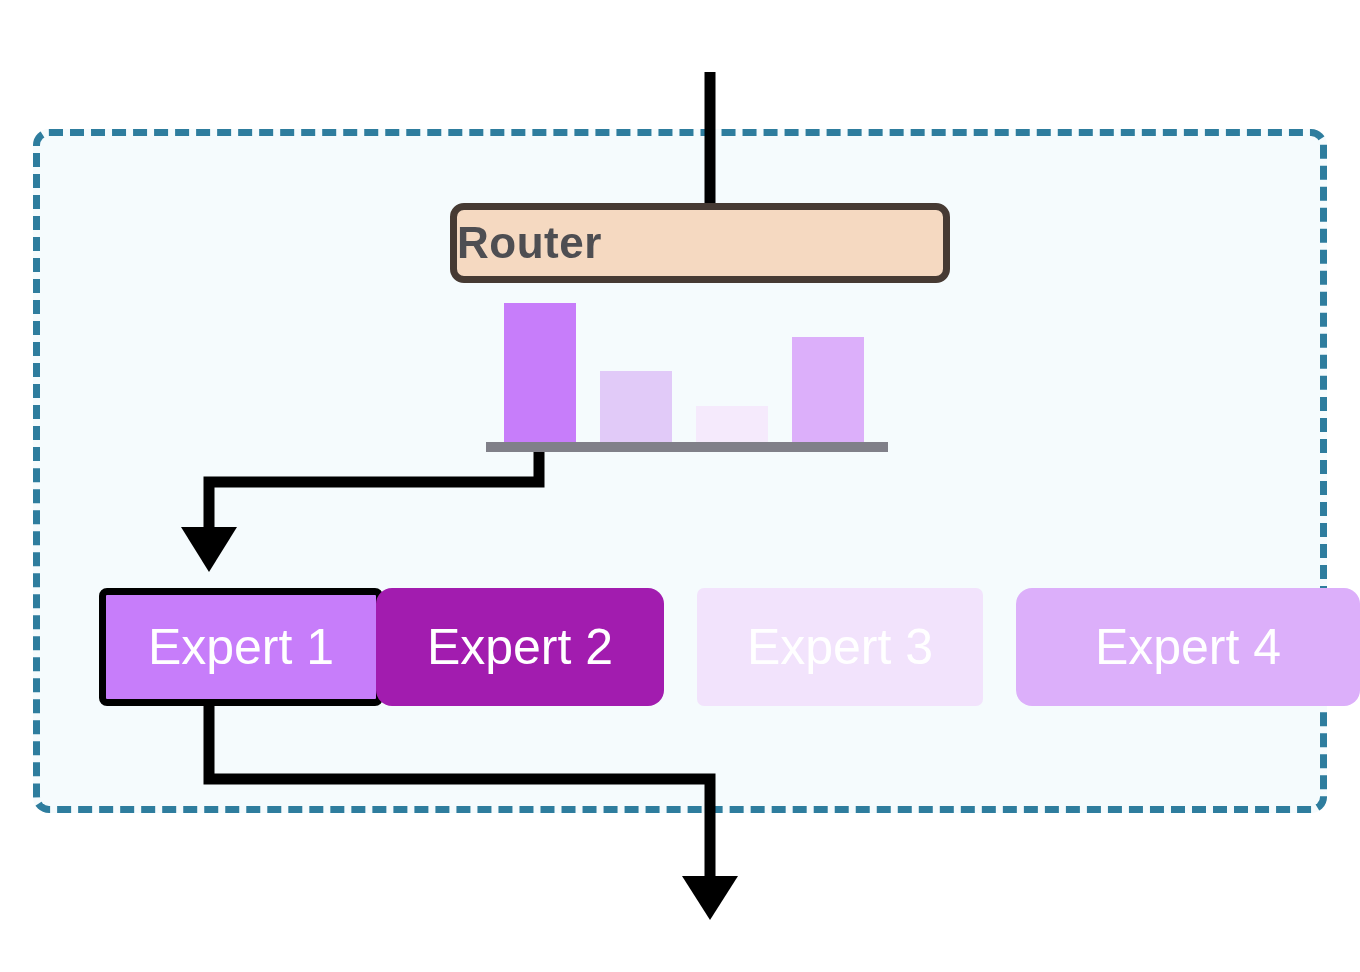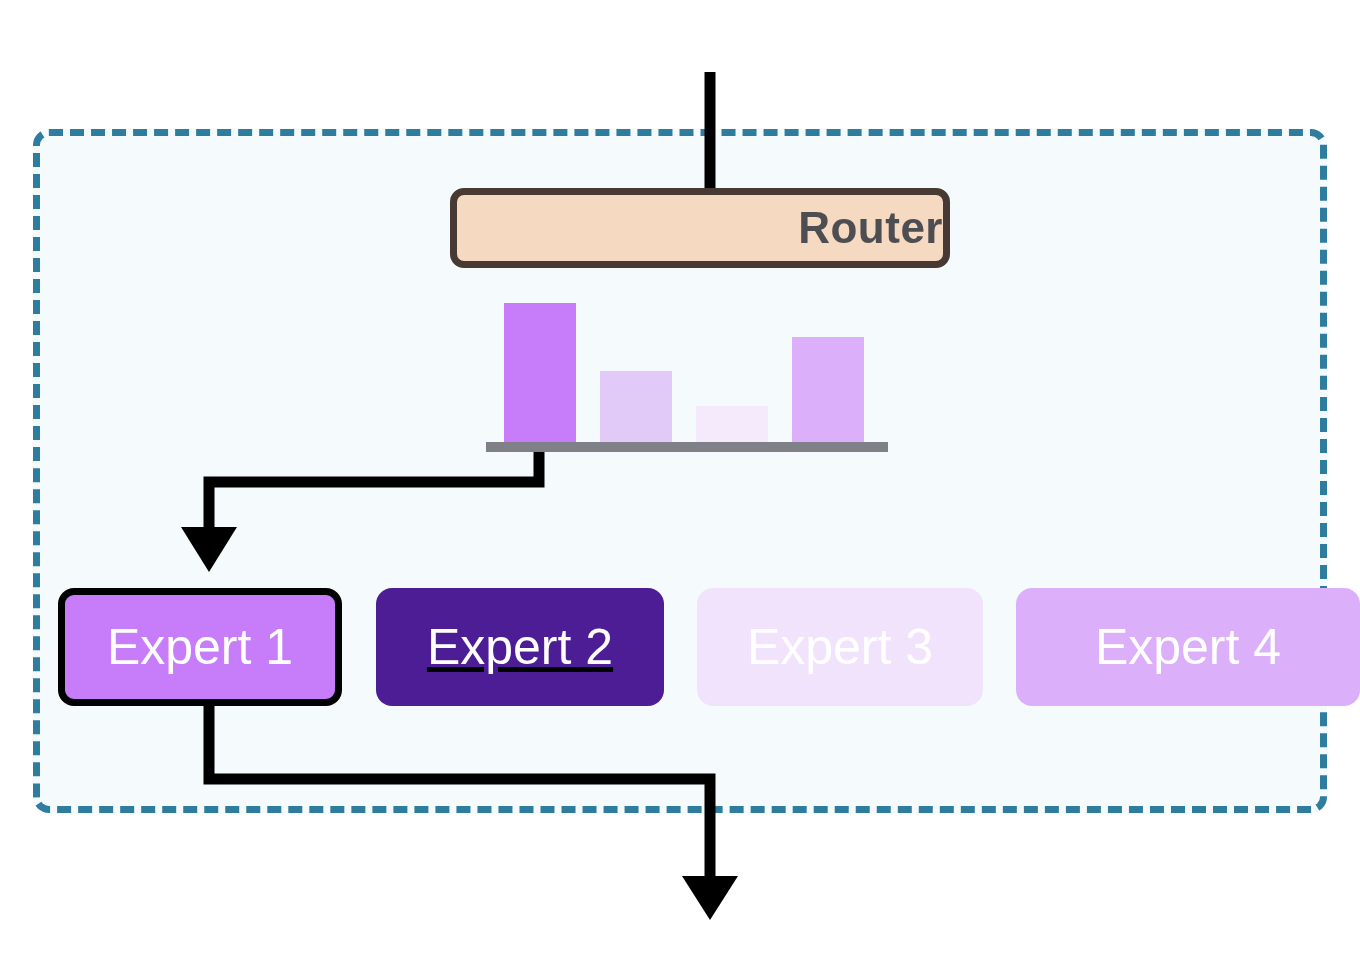--- a/index.html
+++ b/index.html
@@ -37,31 +37,30 @@
     left: 0;
     top: 0;
     width: 1360px;
     height: 972px;
     pointer-events: none;
   }
   
   .router-box {
     position: absolute;
     left: 450px;
-    top: 188px;
+    top: 203px;
     width: 500px;
     height: 80px;
     box-sizing: border-box;
     background: #f5d9c1;
     border: 7px solid #463a33;
     border-radius: 14px;
     display: flex;
     align-items: center;
-    justify-content: flex-end;
-    padding-left: 24px;
+    justify-content: flex-start;
   }
   .router-label {
     font-size: 44px;
     font-weight: bold;
     color: #4e4e52;
     letter-spacing: 0.5px;
     line-height: 1;
   }
   
   .gate-chart {
@@ -91,21 +90,22 @@
     height: 118px;
     box-sizing: border-box;
     border-radius: 16px;
     display: flex;
     align-items: center;
     justify-content: center;
     border: 0 solid #000000;
   }
   .expert.selected {
     border-width: 7px;
-    border-radius: 16px;
+    border-radius: 8px;
+    margin-left: 41px;
   }
   .expert-label {
     font-size: 50px;
     color: #ffffff;
     line-height: 1;
     white-space: nowrap;
   }
 </style>
 </head>
 <body>
@@ -134,25 +134,25 @@
     <div class="gate-bar" style="left:114px; height:71px; background:#e1caf8;"></div>
     <div class="gate-bar" style="left:210px; height:36px; background:#f5eafc;"></div>
     <div class="gate-bar" style="left:306px; height:105px; background:#dcaffa;"></div>
     <div class="gate-baseline"></div>
   </div>
 
   <div class="expert selected" style="left:58px; width:284px; background:#c77dfa;">
     <span class="expert-label">Expert 1</span>
   </div>
 
-  <div class="expert" style="left:376px; width:288px; background:#4c1d95;text-decoration:underline;">
+  <div class="expert" style="left:376px; width:288px; background:#a21caf;">
     <span class="expert-label">Expert 2</span>
   </div>
 
-  <div class="expert" style="left:697px; width:286px; background:#f2e3fc;">
+  <div class="expert" style="left:697px; width:286px; background:#f2e3fc;border-radius:7px;">
     <span class="expert-label">Expert 3</span>
   </div>
 
   <div class="expert" style="left:1016px; width:344px; background:#dcaffa;">
     <span class="expert-label">Expert 4</span>
   </div>
 
 </div>
 
 </body></html>

